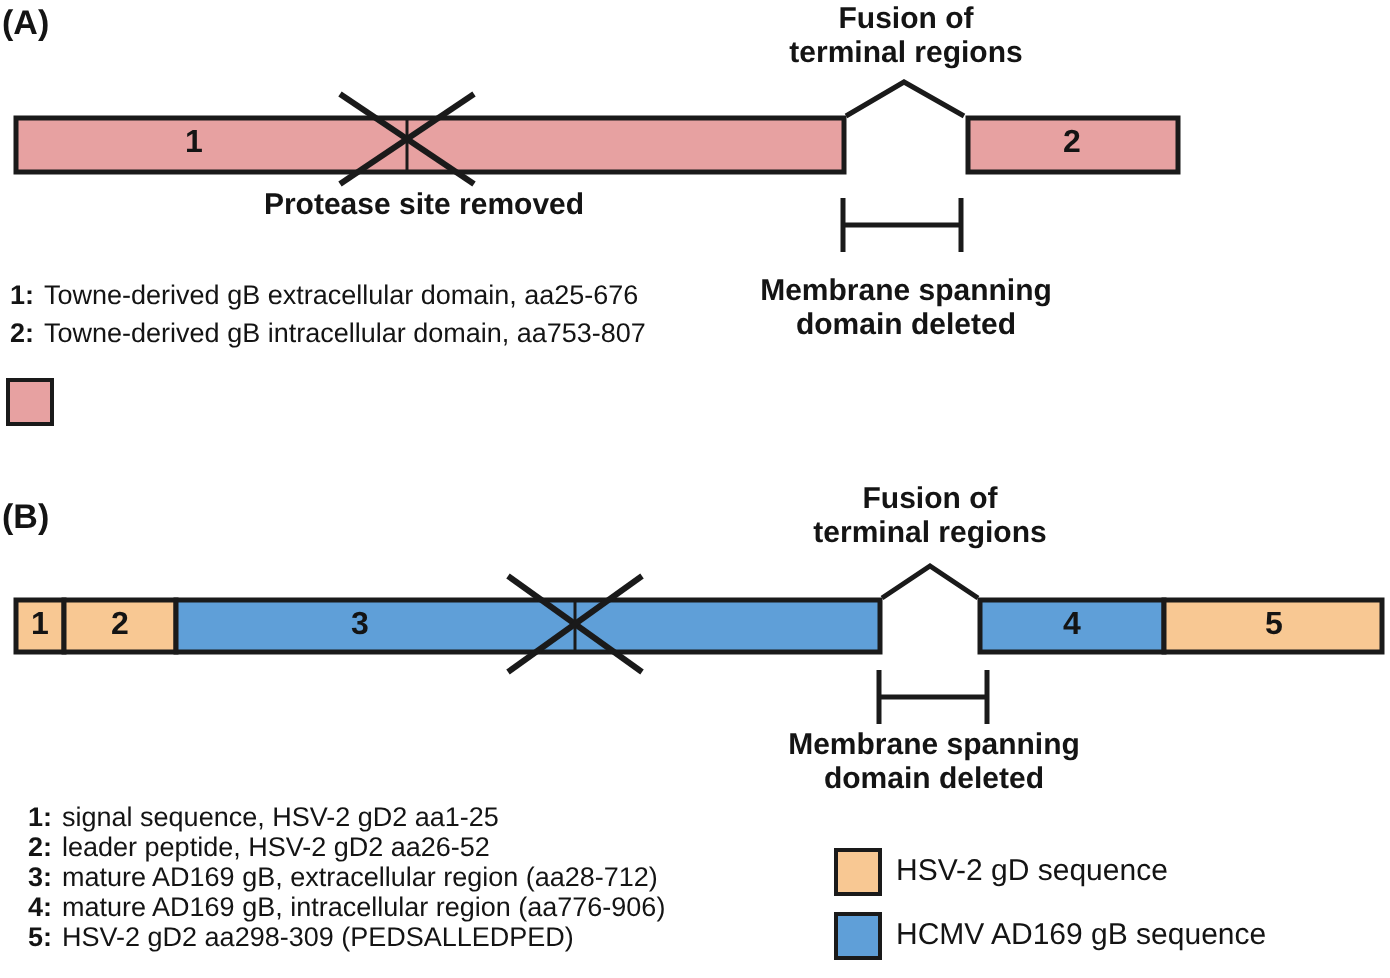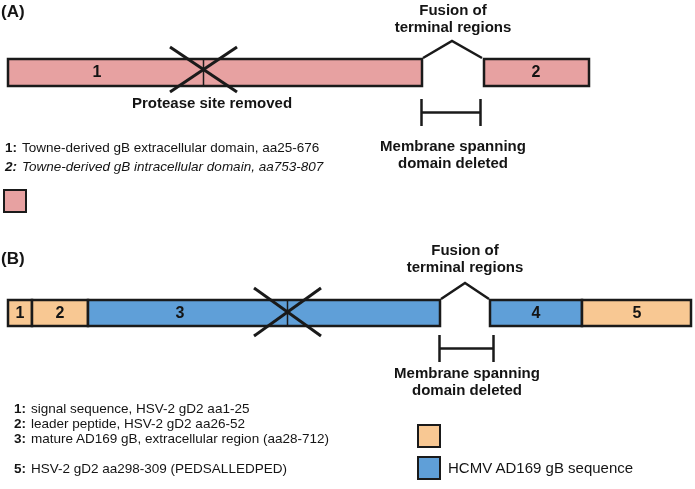--- a/index.html
+++ b/index.html
@@ -69,21 +69,21 @@
   <div class="abs seg-num" style="left:536px;top:72px;">2</div>
 
   <div class="abs note" style="left:212px;top:94px;">Protease site removed</div>
 
   <div class="abs note" style="left:453px;top:137px;">Membrane spanning
 domain deleted</div>
 
   <div class="abs key-row" style="left:5px;top:140px;">
     <span class="key-num">1:</span><span>Towne-derived gB extracellular domain, aa25-676</span>
   </div>
-  <div class="abs key-row" style="left:5px;top:159px;font-style:italic;">
+  <div class="abs key-row" style="left:5px;top:159px;">
     <span class="key-num">2:</span><span>Towne-derived gB intracellular domain, aa753-807</span>
   </div>
 
   <div class="abs swatch" style="left: 3px; top: 189px; background: rgb(231, 161, 161);"></div>
 
   <div class="abs panel-label" style="left:1px;top:249px;">(B)</div>
 
   <div class="abs note" style="left:465px;top:241px;">Fusion of
 terminal regions</div>
 
@@ -99,22 +99,26 @@
 
   <div class="abs key-row" style="left:14px;top:401px;">
     <span class="key-num">1:</span><span>signal sequence, HSV-2 gD2 aa1-25</span>
   </div>
   <div class="abs key-row" style="left:14px;top:416px;">
     <span class="key-num">2:</span><span>leader peptide, HSV-2 gD2 aa26-52</span>
   </div>
   <div class="abs key-row" style="left:14px;top:431px;">
     <span class="key-num">3:</span><span>mature AD169 gB, extracellular region (aa28-712)</span>
   </div>
+  <div class="abs key-row" style="left:14px;top:446px;">
+    <span class="key-num">4:</span><span>mature AD169 gB, intracellular region (aa776-906)</span>
+  </div>
   <div class="abs key-row" style="left:14px;top:461px;">
     <span class="key-num">5:</span><span>HSV-2 gD2 aa298-309 (PEDSALLEDPED)</span>
   </div>
 
   <div class="abs swatch" style="left: 417px; top: 424px; background: rgb(248, 200, 147);"></div>
+  <div class="abs swatch-label" style="left:448px;top:427px;">HSV-2 gD sequence</div>
 
   <div class="abs swatch" style="left: 417px; top: 456px; background: rgb(95, 159, 216);"></div>
   <div class="abs swatch-label" style="left:448px;top:459px;">HCMV AD169 gB sequence</div>
 
 </div>
 
 </body></html>

